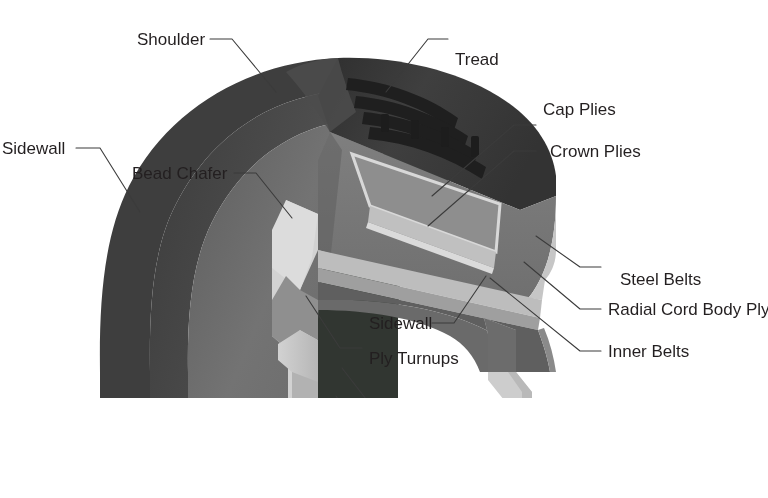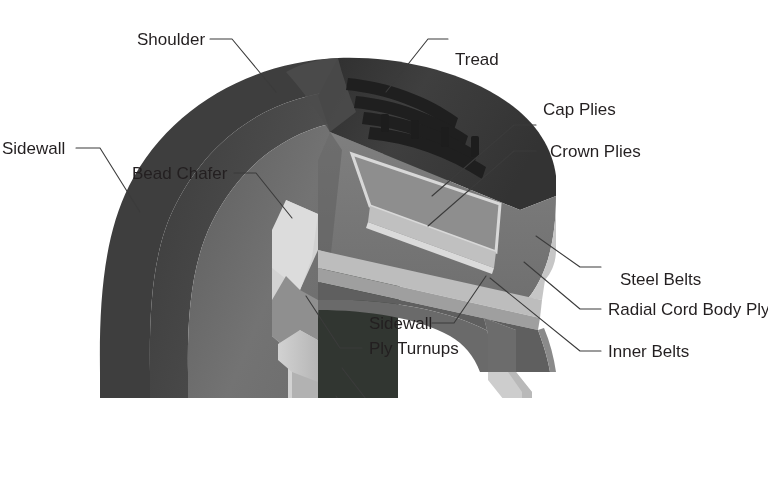--- a/index.html
+++ b/index.html
@@ -193,18 +193,18 @@
   <div class="label" style="left:132px; top:164px;">Bead Chafer</div>
 
   <div class="label" style="left:608px; top:270px;margin-left:12px;">Steel Belts</div>
 
   <div class="label" style="left:608px; top:300px;">Radial Cord Body Ply</div>
 
   <div class="label" style="left:369px; top:314px;">Sidewall</div>
 
   <div class="label" style="left:608px; top:342px;">Inner Belts</div>
 
-  <div class="label" style="left:369px; top:339px;text-align:right;">Ply Turnups</div>
+  <div class="label" style="left:369px; top:349px;text-align:right;">Ply Turnups</div>
 
 
   <div class="label" style="left:398px; top:421px;">Bead</div>
 
 </div>
 
 </body></html>

